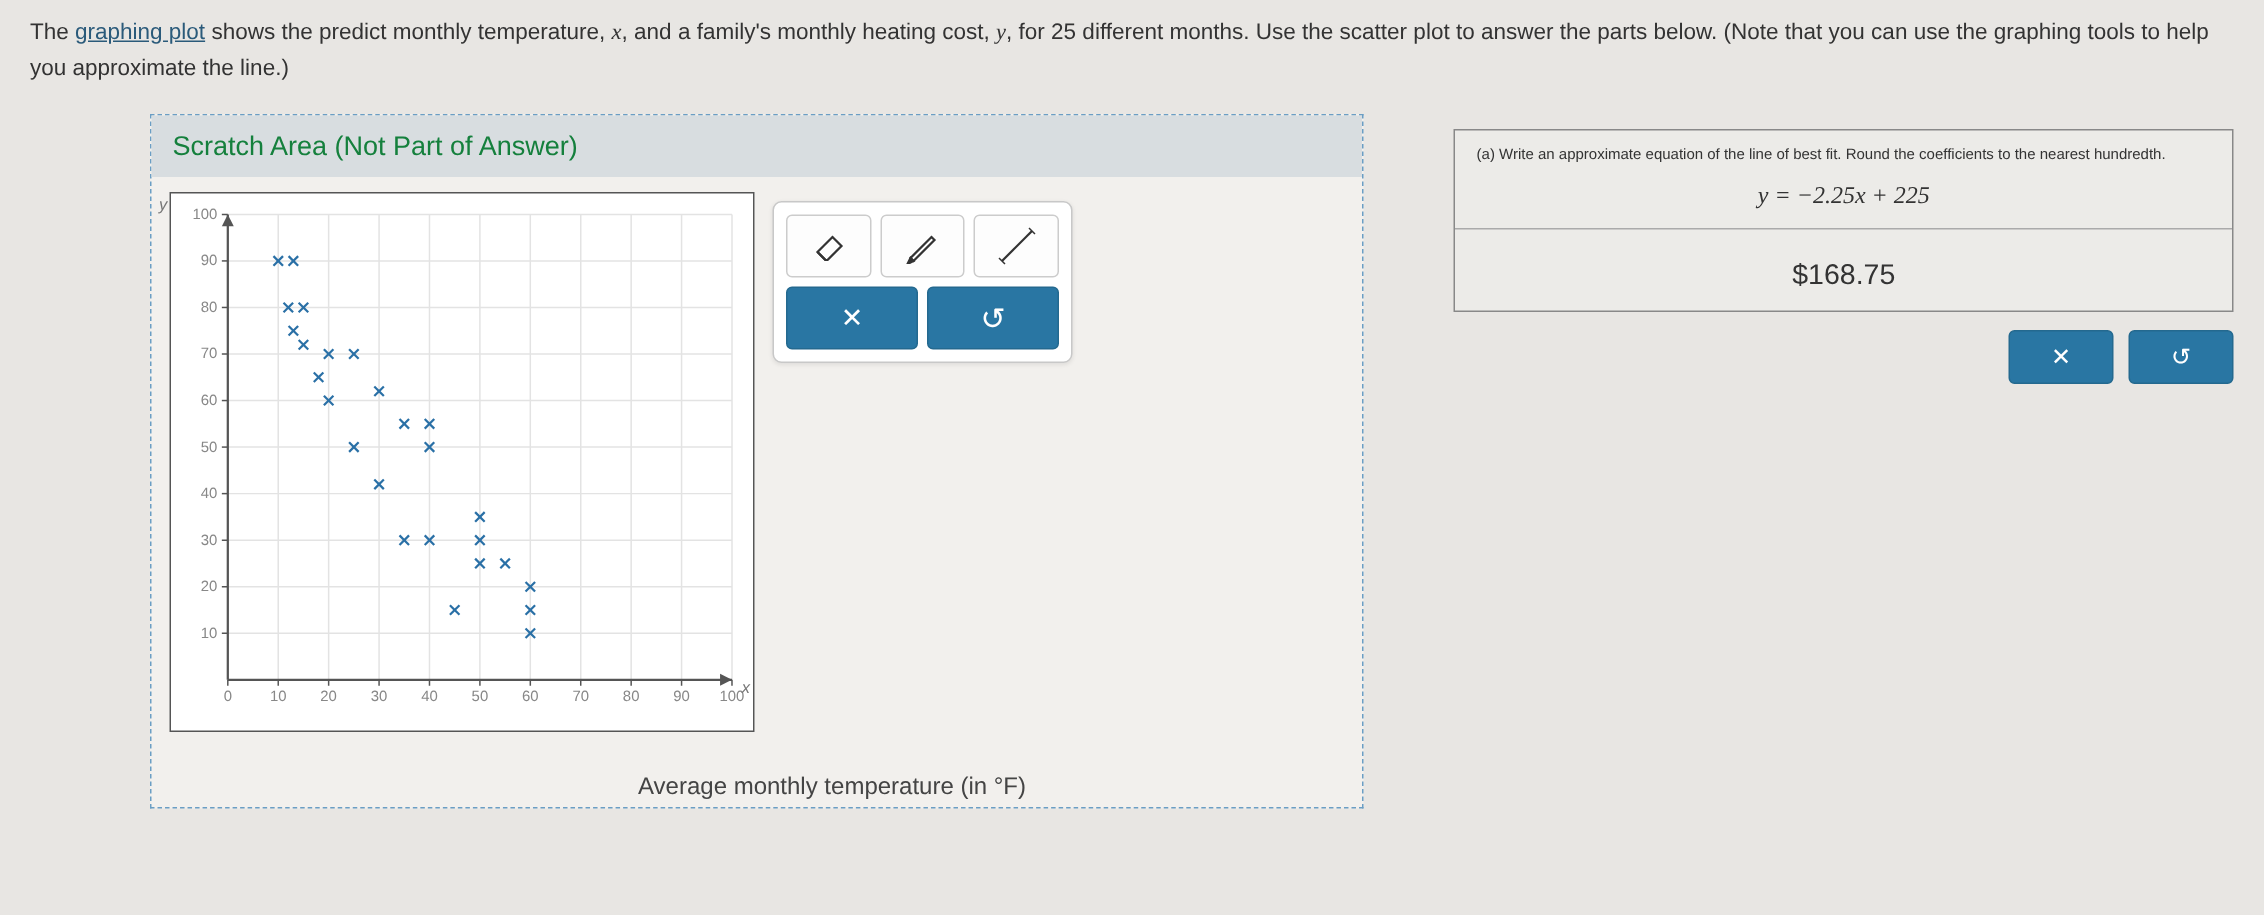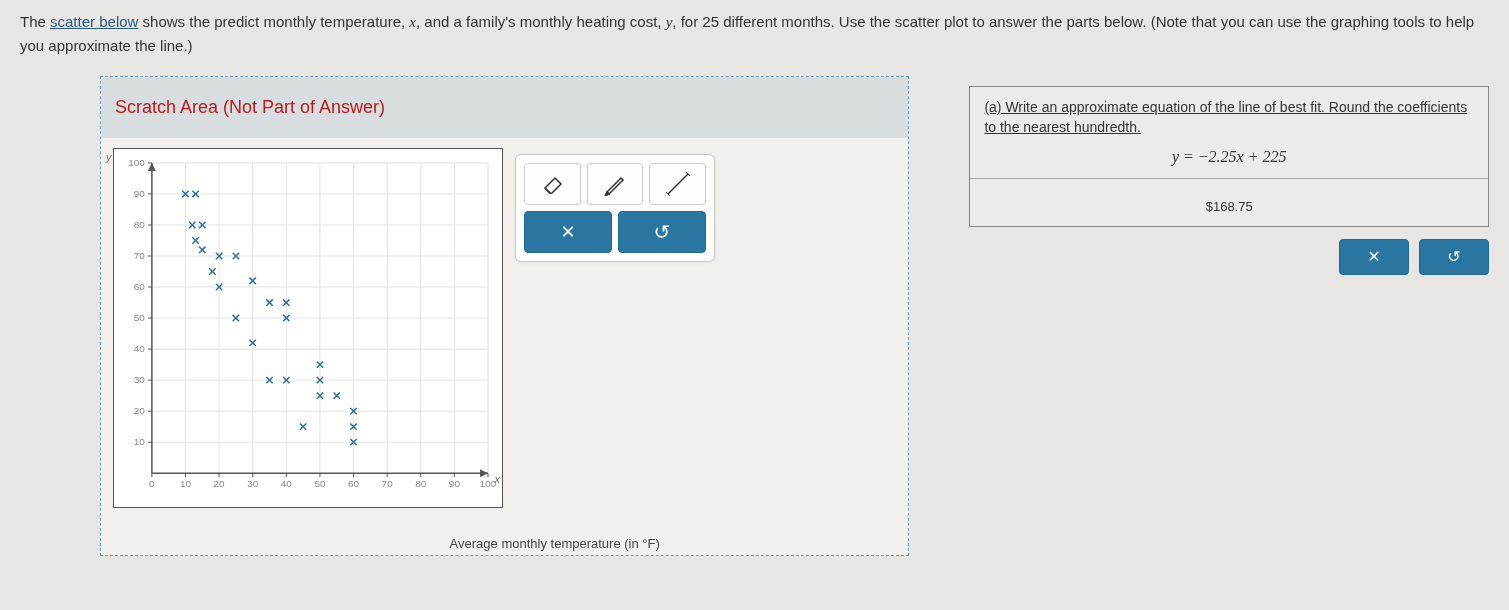--- a/index.html
+++ b/index.html
@@ -24,22 +24,22 @@
     align-items: flex-start;
     padding-left: 80px;
   }
   .scratch-panel {
     border: 1px dashed #6b9ec4;
     width: 810px;
     background: #f2f0ed;
   }
   .scratch-header {
     background: #d8dde0;
-    color: #b91c1c;
-    padding: 20px 14px;
+    color: #15803d;
+    padding: 10px 14px;
     font-size: 18px;
   }
   .scratch-body {
     display: flex;
     padding: 10px 12px 16px 12px;
     gap: 12px;
   }
   .chart-col { display: flex; }
   .ylabel {
     display: flex;
@@ -56,21 +56,21 @@
     width: 390px;
     height: 360px;
   }
   .axis-label-y { position:absolute; left:-8px; top:2px; font-size:11px; color:#777; font-style:italic;}
   .axis-label-x { position:absolute; right:2px; bottom:22px; font-size:11px; color:#777; font-style:italic;}
   svg.plot { width: 100%; height: 100%; display:block; }
   .tick-text { font-size: 10px; fill: #888; }
   .pt { fill:none; stroke:#2a70a6; stroke-width:1.5; }
   .xlabel {
     text-align: center;
-    font-size: 13px;
+    font-size: 16px;
     color: #444;
     padding: 12px 0 4px 100px;
   }
   .tools-col {
     width: 200px;
     padding-top: 6px;
   }
   .tool-card {
     background: #fff;
     border: 1px solid #c8c8c8;
@@ -108,32 +108,32 @@
   .answer-box {
     border: 1px solid #888;
     background: #ecebe8;
     margin-bottom: 10px;
   }
   .answer-box .part {
     padding: 10px 14px;
     border-bottom: 1px solid #aaa;
   }
   .answer-box .part:last-child { border-bottom: none; }
-  .part-text { line-height: 1.45; font-size: 14px; color:#333;text-decoration:underline; }
+  .part-text { line-height: 1.45; font-size: 10px; color:#333; }
   .eqn {
     text-align: center;
     padding: 10px 0 2px 0;
     font-family: Liberation Serif, serif;
     font-style: italic;
     font-size: 16px;
   }
   .answer-val {
     text-align: center;
     padding: 10px 0 2px 0;
-    font-size: 13px;
+    font-size: 19px;
   }
   .btn-row {
     display: flex;
     justify-content: flex-end;
     gap: 10px;
     margin-top: 12px;
   }
   .action-btn {
     background: #2976a3;
     border: 1px solid #24698f;
@@ -145,21 +145,21 @@
     align-items: center;
     justify-content: center;
     cursor: pointer;
     font-size: 16px;
   }
 </style>
 </head>
 <body>
 
 <div class="prompt">
-  <span>The </span><span class="underline">scatter below</span><span> shows the predict monthly temperature, </span><span class="italic">x</span><span>, and a family's monthly heating cost, </span><span class="italic">y</span><span>, for 25 different months. Use the scatter plot to answer the parts below. (Note that you can use the graphing tools to help you approximate the line.)</span>
+  <span>The </span><span class="underline">graphing plot</span><span> shows the predict monthly temperature, </span><span class="italic">x</span><span>, and a family's monthly heating cost, </span><span class="italic">y</span><span>, for 25 different months. Use the scatter plot to answer the parts below. (Note that you can use the graphing tools to help you approximate the line.)</span>
 </div>
 
 <div class="content-row">
   <div class="scratch-panel">
     <div class="scratch-header">Scratch Area (Not Part of Answer)</div>
     <div class="scratch-body">
       <div class="chart-col">
         <div>
           <div class="chart-box">
             <span class="axis-label-y">y</span>

